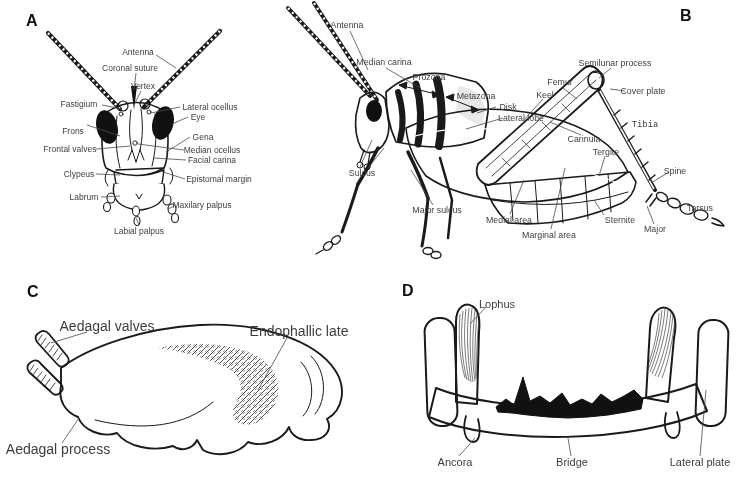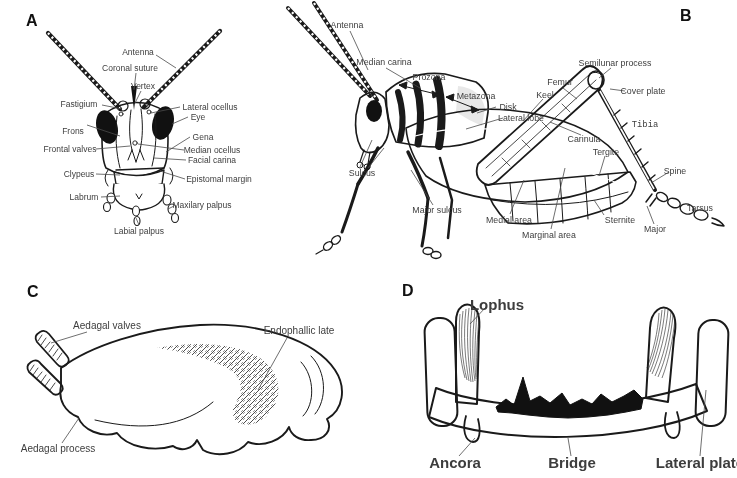--- a/index.html
+++ b/index.html
@@ -4,22 +4,22 @@
 <style>
   html,body{margin:0;padding:0;background:#fff;}
   #canvas{position:relative;width:737px;height:478px;background:#fff;overflow:hidden;
           font-family:"Liberation Sans", sans-serif;}
   .panel{position:absolute;}
   .panel svg{position:absolute;left:0;top:0;}
   .letter{position:absolute;font-weight:bold;font-size:16px;color:#111;line-height:1;}
   .lbl{position:absolute;transform:translate(-50%,-50%);white-space:nowrap;color:#3d3d3d;line-height:1;}
   .panel-a .lbl{font-size:8.5px;}
   .panel-b .lbl{font-size:8.8px;}
-  .panel-c .lbl{font-size:10px;}
-  .panel-d .lbl{font-size:15px;font-weight:bold;}
+  .panel-c .lbl{font-size:14px;}
+  .panel-d .lbl{font-size:11px;}
   .ink{stroke:#1a1a1a;fill:none;stroke-linecap:round;stroke-linejoin:round;}
   .leader{stroke:#4a4a4a;stroke-width:0.8;fill:none;}
 </style>
 </head>
 <body>
 
 <div id="canvas">
 
   <div class="panel panel-a" style="left:20px;top:10px;width:260px;height:250px">
     <svg width="260" height="250" viewBox="0 0 260 250">

